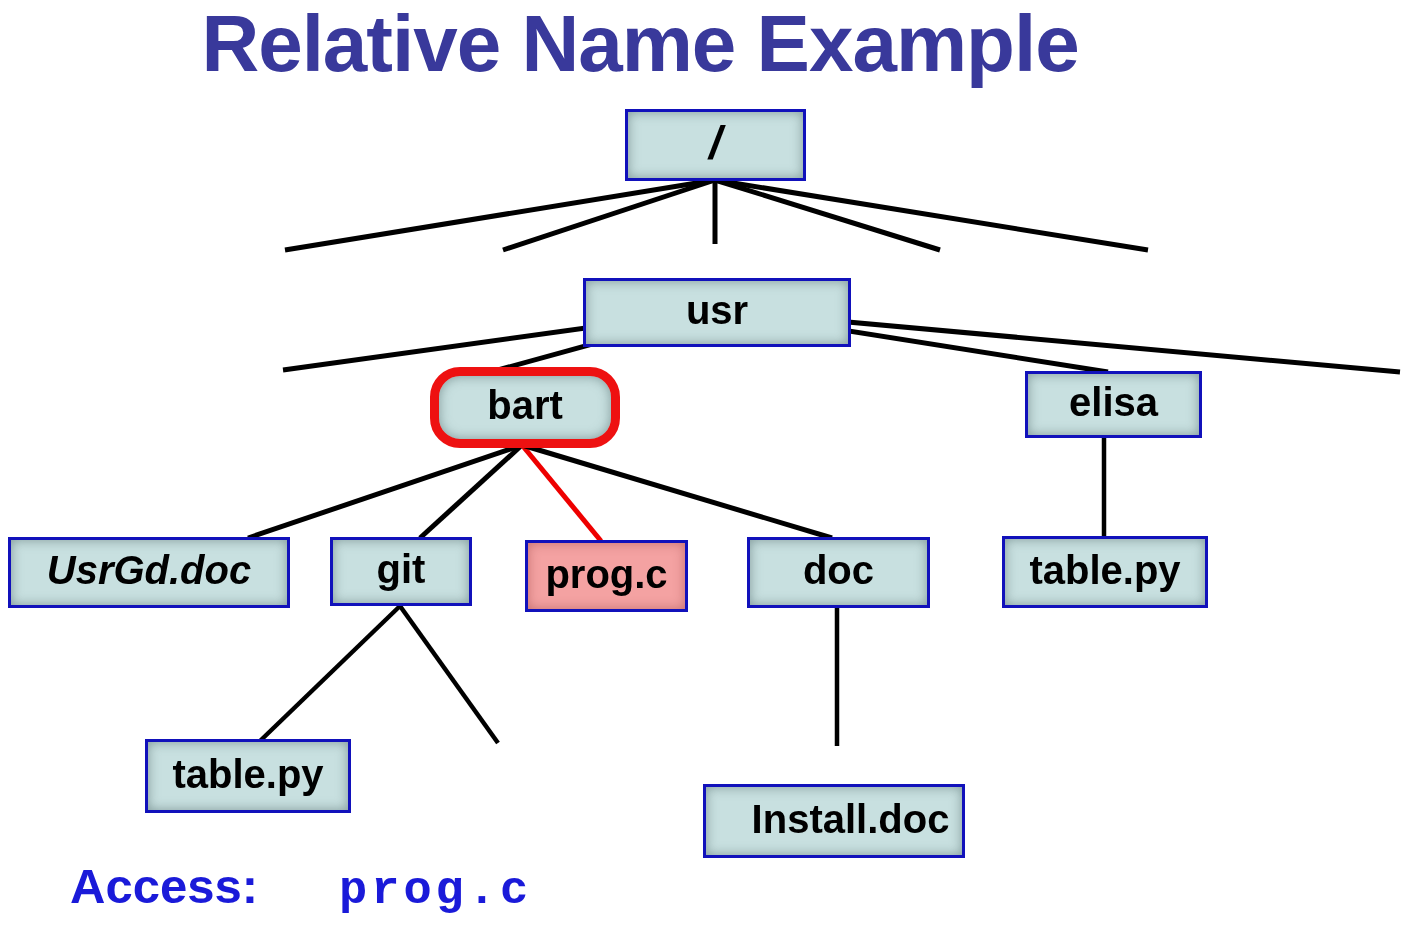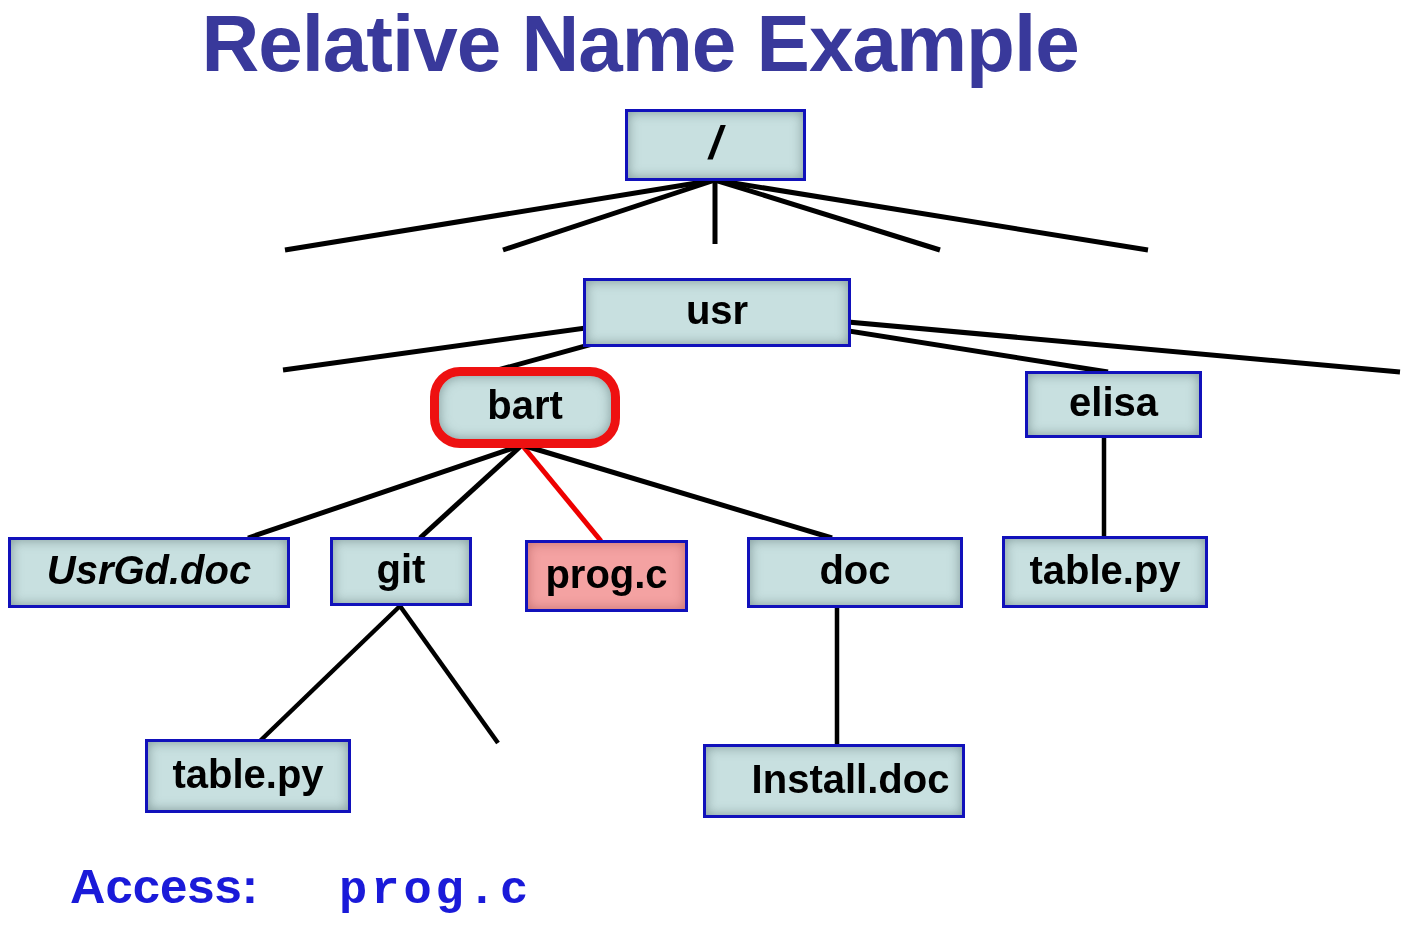--- a/index.html
+++ b/index.html
@@ -97,34 +97,34 @@
   </div>
 
   <div class="node" style="left:330px;top:537px;width:142px;height:69px;">
     <span class="lbl">git</span>
   </div>
 
   <div class="node target" style="left:525px;top:540px;width:163px;height:72px;">
     <span class="lbl">prog.c</span>
   </div>
 
-  <div class="node" style="left:747px;top:537px;width:216px;height:71px;">
+  <div class="node" style="left:747px;top:537px;width:183px;height:71px;">
     <span class="lbl">doc</span>
   </div>
 
   <div class="node" style="left:1002px;top:536px;width:206px;height:72px;">
     <span class="lbl">table.py</span>
   </div>
 
   <div class="node" style="left:145px;top:739px;width:206px;height:74px;">
     <span class="lbl">table.py</span>
   </div>
 
 
-  <div class="node" style="left:703px;top:744px;width:262px;height:74px;padding-left:33px;">
+  <div class="node" style="left:703px;top:784px;width:262px;height:74px;padding-left:33px;">
     <span class="lbl">Install.doc</span>
   </div>
 
   <div class="access-line">
     <span class="access-label">Access:</span>
     <span class="access-value">prog.c</span>
   </div>
 
 </div>
 

